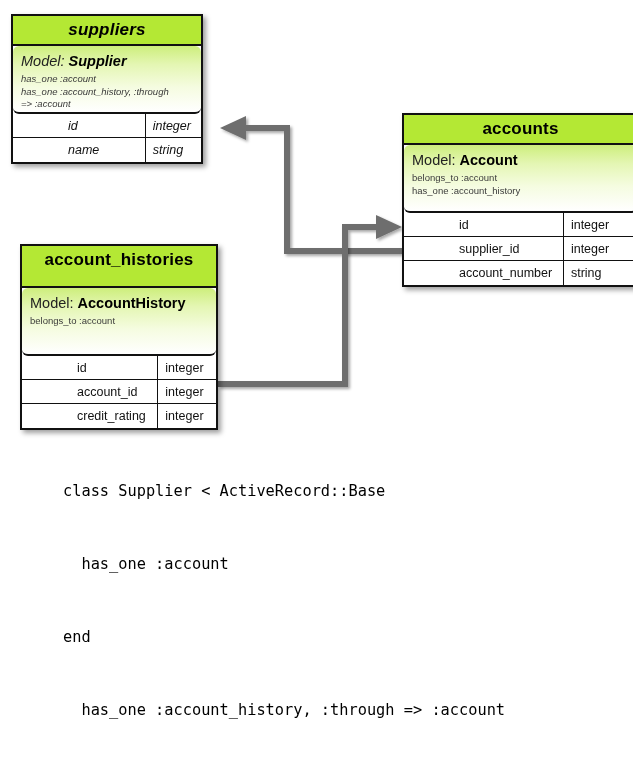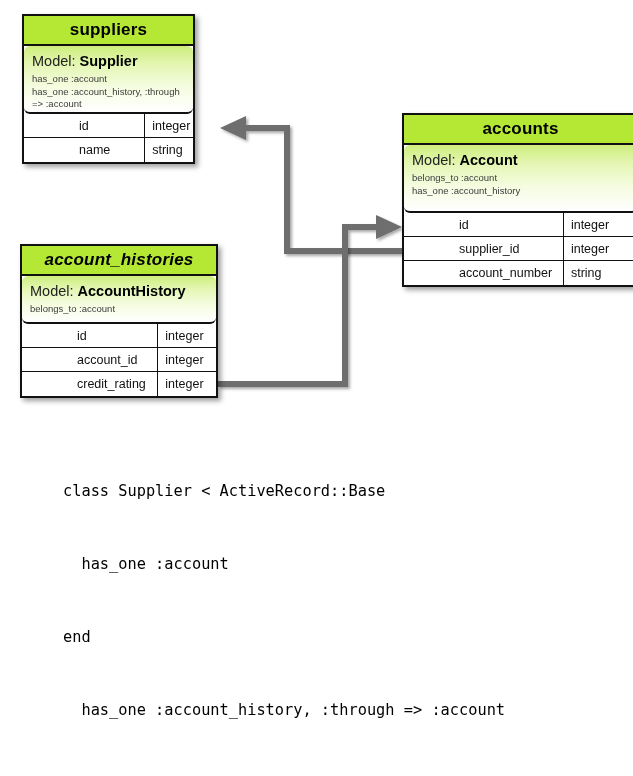--- a/index.html
+++ b/index.html
@@ -104,35 +104,35 @@
     padding: 0 0 0 7px;
     font-size: 12.5px;
     color: #111111;
     display: flex;
     align-items: center;
     white-space: nowrap;
     overflow: hidden;
   }
 
   
-  #tbl-suppliers { left: 22px;  top: 14px;  width: 173px; }
+  #tbl-suppliers { left: 11px;  top: 14px;  width: 192px; font-style: italic; }
   #tbl-suppliers .entity-title { height: 30px; line-height: 28px; font-size: 17px; }
   #tbl-suppliers .entity-model { height: 68px; }
   #tbl-suppliers .field-name { width: 60.5%; }
   #tbl-suppliers .field-type { width: 39.5%; }
 
   #tbl-accounts { left: 402px; top: 113px; width: 237px; }
   #tbl-accounts .entity-title { height: 30px; line-height: 28px; font-size: 17px; }
   #tbl-accounts .entity-model { height: 68px; }
   #tbl-accounts .field-name { width: 60.5%; }
   #tbl-accounts .field-type { width: 39.5%; }
 
   #tbl-account_histories { left: 20px; top: 244px; width: 198px; }
-  #tbl-account_histories .entity-title { height: 30px; line-height: 28px; font-size: 17px; font-style: italic; }
-  #tbl-account_histories .entity-model { height: 48px; }
+  #tbl-account_histories .entity-title { height: 42px; line-height: 28px; font-size: 17px; }
+  #tbl-account_histories .entity-model { height: 68px; }
   #tbl-account_histories .field-name { width: 60.5%; }
   #tbl-account_histories .field-type { width: 39.5%; }
 
   
   #code-block {
     position: absolute;
     left: 63px;
     top: 430px;
     width: 560px;
     font-family: "DejaVu Sans Mono", "Liberation Mono", monospace;

